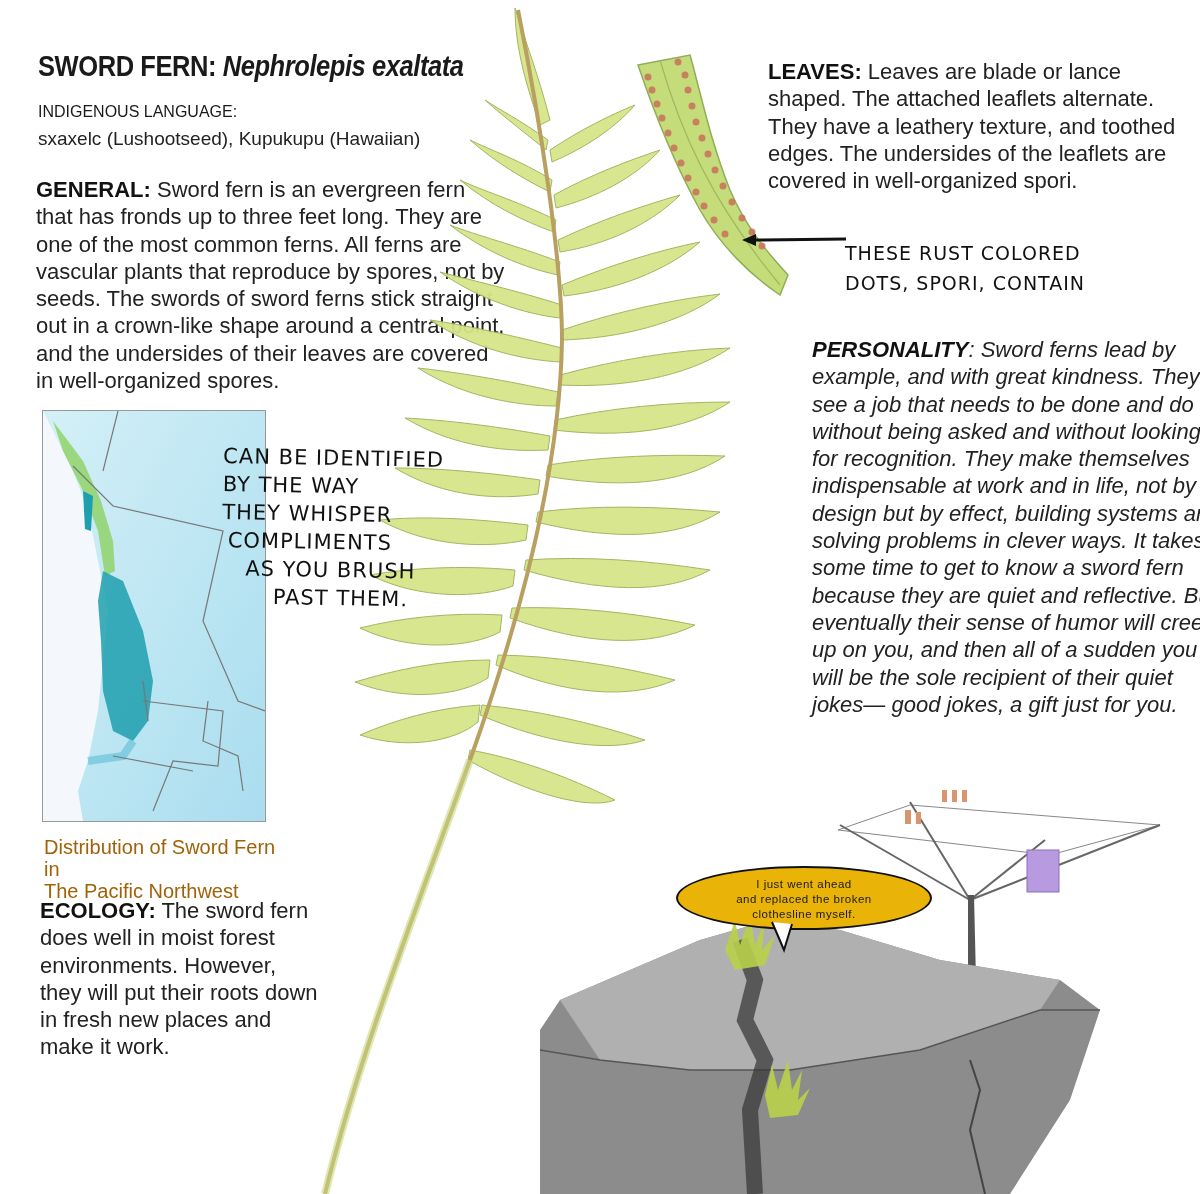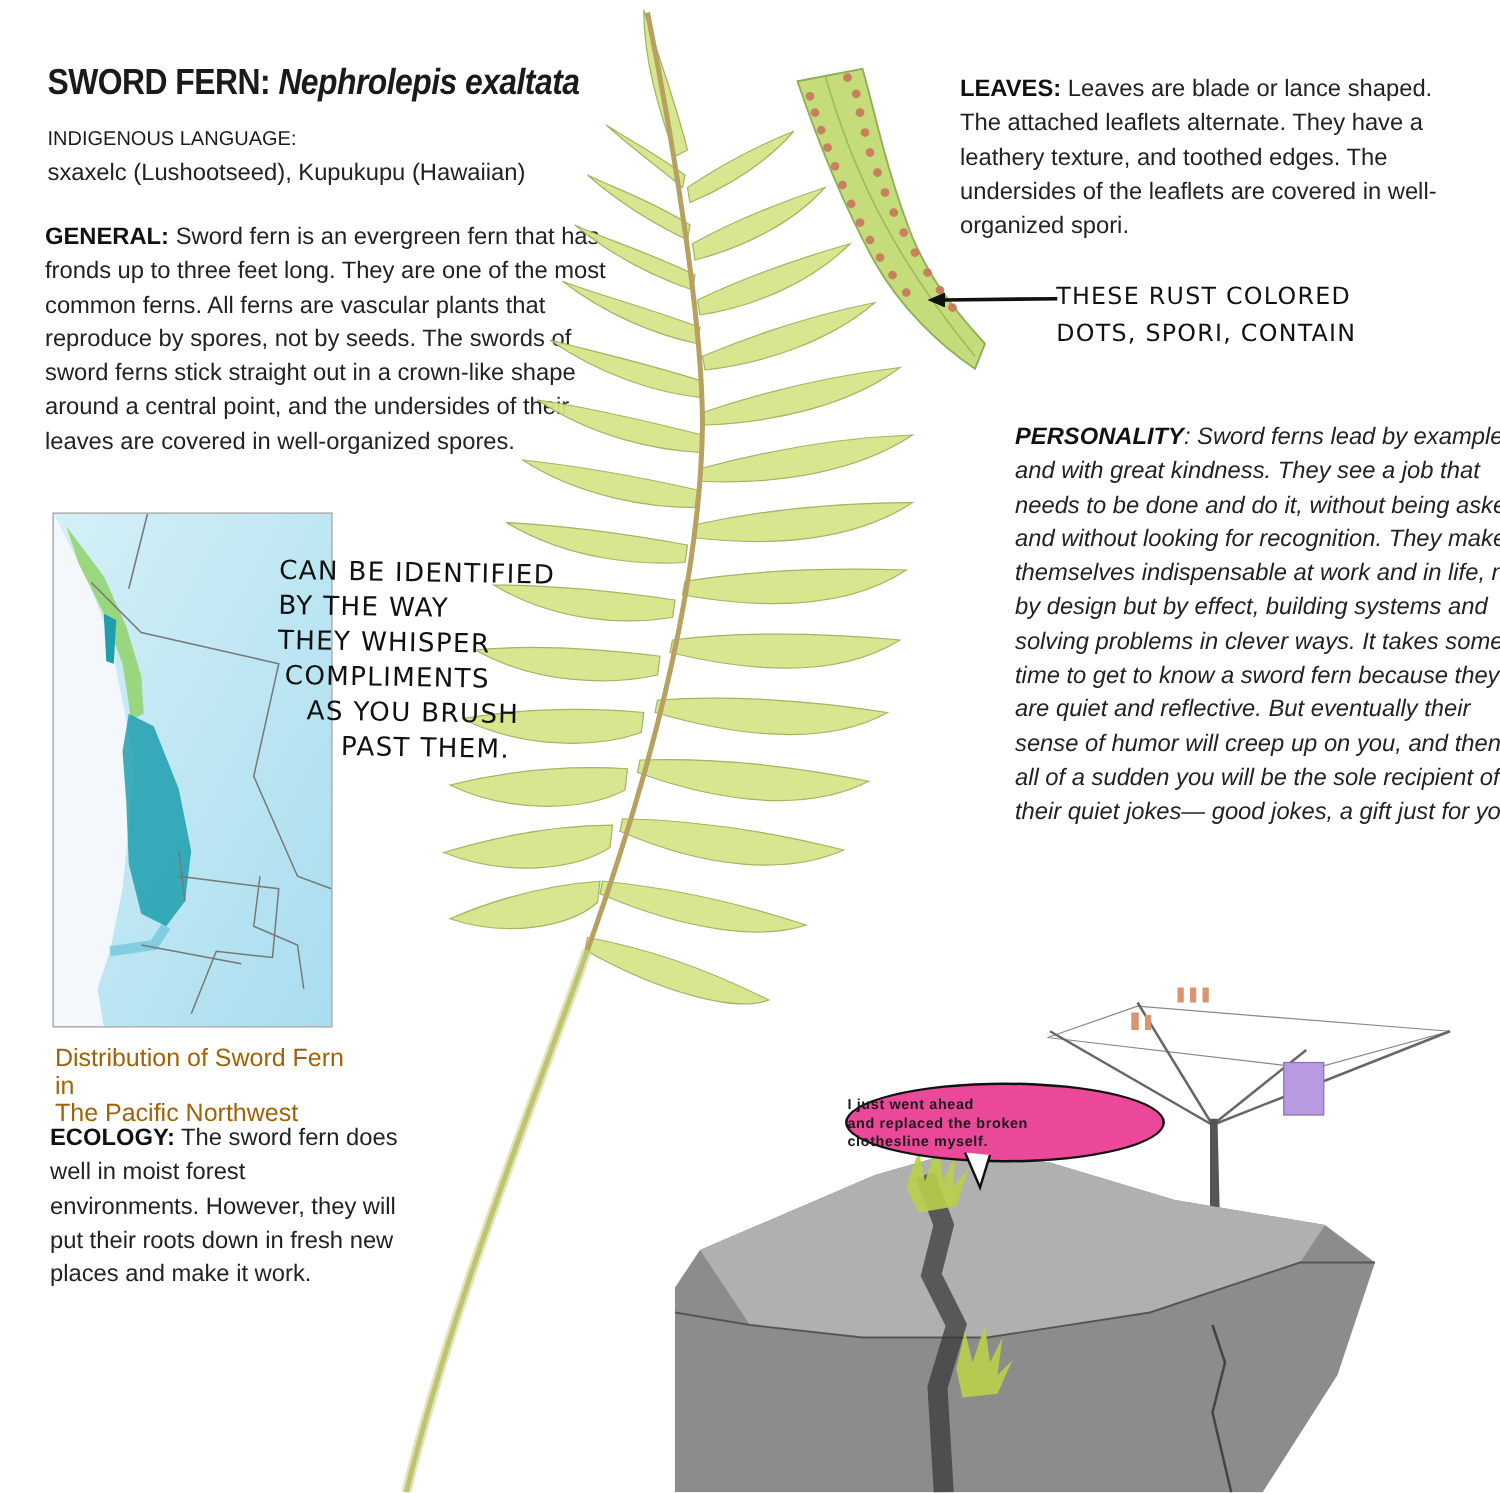--- a/index.html
+++ b/index.html
@@ -3,36 +3,36 @@
 <meta charset="utf-8">
 <style>
   html, body { margin:0; padding:0; }
   body { width:1200px; height:1194px; background:#ffffff; position:relative; overflow:hidden;
          font-family:"Liberation Sans", sans-serif; color:#1a1a1a; }
   .abs { position:absolute; }
   .title { left:38px; top:50px; font-size:29px; font-weight:bold; letter-spacing:-0.5px; transform:scaleX(0.88); transform-origin:left; white-space:nowrap; }
   .title i { font-style:italic; }
   .lang-head { left:38px; top:103px; font-size:16px; }
   .lang-body { left:38px; top:128px; font-size:19px; color:#222; }
-  .para { font-size:19px; line-height:27.3px; color:#222; }
+  .para { font-size:22px; line-height:27.3px; color:#222; }
   .para b { font-weight:bold; color:#111; }
   .general { left:36px; top:176px; width:470px; }
   .leaves { left:768px; top:58px; width:410px; }
   .personality { left:812px; top:336px; width:410px;font-style:italic; }
   .ecology { left:40px; top:897px; width:280px; }
   .caption { left:44px; top:836px; font-size:20px; line-height:22px; color:#a16207; width:240px; }
   .hand { font-family:"DejaVu Sans", sans-serif; color:#111; text-transform:uppercase; letter-spacing:1px; }
   .note-identified { left:222px; top:444px; font-size:21px; line-height:28px; transform:rotate(1deg); }
   .note-identified div { white-space:nowrap; }
-  .note-spori { left:845px; top:222px; font-size:19px; line-height:30px; }
+  .note-spori { left:845px; top:238px; font-size:19px; line-height:30px; }
   .note-hawaii { left:50px; top:1060px; font-size:21px; line-height:30px; }
   .note-hawaii div { white-space:nowrap; }
   .arrow { left:742px; top:234px; width:104px; height:12px; }
   .map { left:42px; top:410px; width:222px; height:410px; border:1px solid #999; overflow:hidden; }
-  .bubble { left:676px; top:866px; width:256px; height:64px; border:2px solid #111; border-radius:50%; background:#ec4899; font-size:11.5px; font-weight:bold; line-height:15px; padding-top:9px; box-sizing:border-box; letter-spacing:0.5px; }
+  .bubble { left:676px; top:866px; width:256px; height:64px; border:2px solid #111; border-radius:50%; background:#eab308; text-align:center; font-size:11.5px; font-weight:normal; line-height:15px; padding-top:9px; box-sizing:border-box; letter-spacing:0.5px; }
   svg { display:block; }
 </style>
 </head>
 <body>
 
 <div class="abs title">
   <span>SWORD FERN:</span>
   <i>Nephrolepis exaltata</i>
 </div>
 <div class="abs lang-head">

